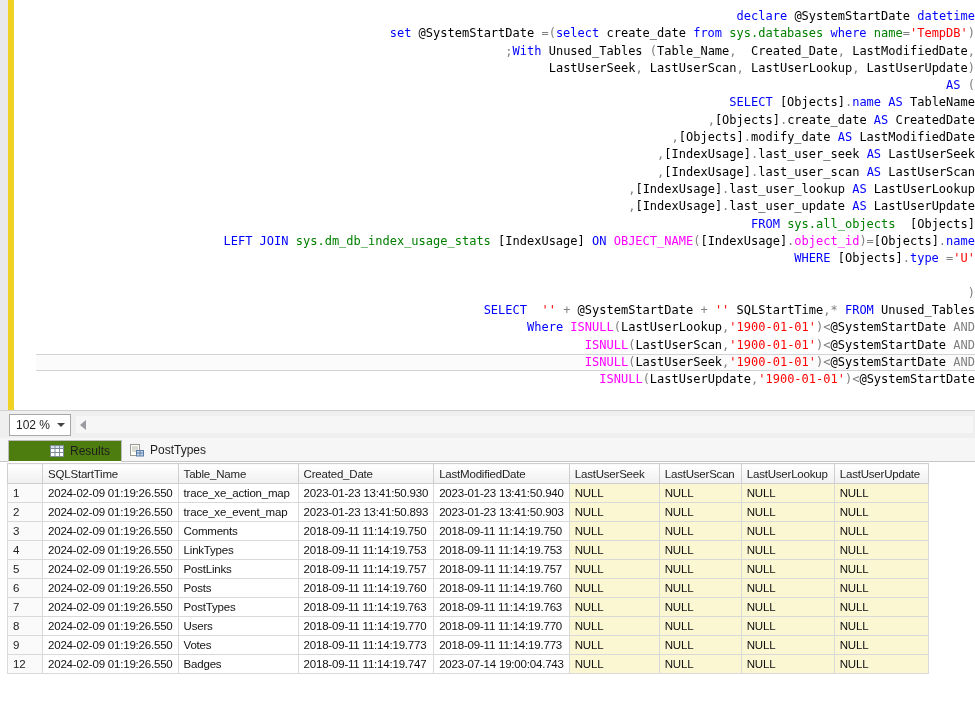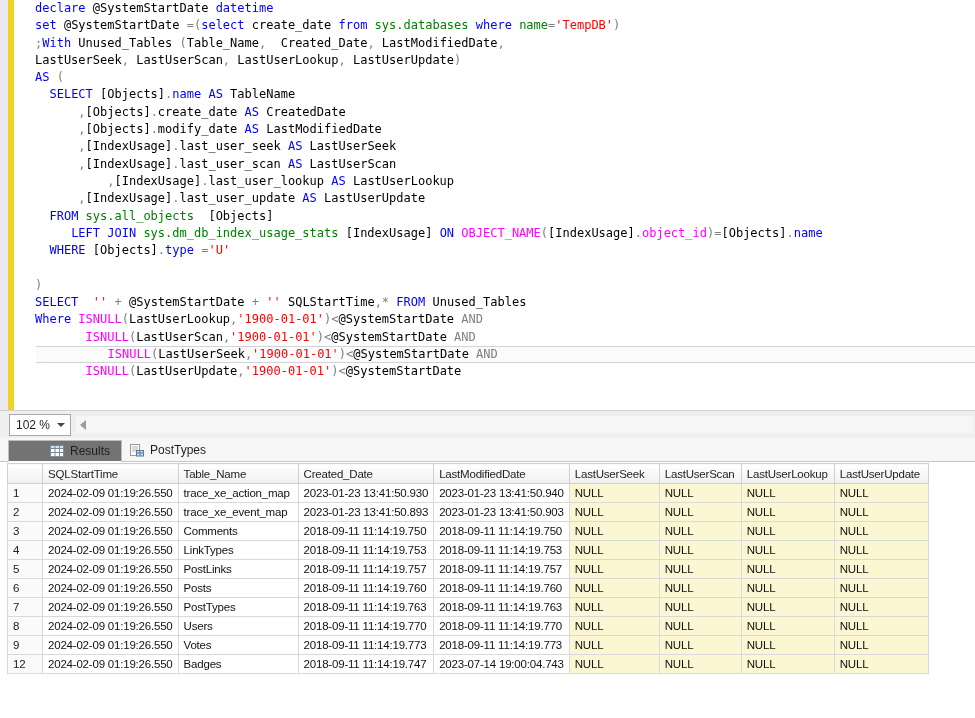--- a/index.html
+++ b/index.html
@@ -17,24 +17,25 @@
   .gutter-indicator {
     position:absolute; left:0; top:0; bottom:0; width:8px;
     background:#e9e9ec;
   }
   .gutter-track {
     position:absolute; left:8px; top:0; bottom:0; width:6px;
     background:var(--c-track,#f0d225);
   }
   .code {
     position:absolute; left:14px; top:0; right:0; bottom:0;
-    padding-top:0;
+    padding-top:8px;
     font-family:"DejaVu Sans Mono","Liberation Mono",monospace;
     font-size:12px; line-height:17.3px; white-space:pre;
     overflow:hidden;
+    text-align:right;
   }
   .code-line { height:17.3px; padding-left:21px; }
   .code-line.current {
     background:#fbfbfc;
     border-top:1px solid #d2d2d8;
     border-bottom:1px solid #d2d2d8;
     line-height:15.3px;
     margin-left:22px;
   }
   .tk-k { color:var(--c-k,#0000ff); }
@@ -79,21 +80,21 @@
     display:flex; align-items:flex-end;
     padding-left:8px;
     border-bottom:1px solid #c6c6c6;
   }
   .tab {
     height:22px; display:flex; align-items:center; gap:6px;
     padding:0 11px 0 8px; font-size:12px; color:#1e1e1e;
     cursor:default;
   }
   .tab.active {
-    background:#737373;
+    background:#4d7c0f;
     border:1px solid #bdbdbd; border-bottom:1px solid #ffffff;
     margin-bottom:-1px;
     padding-left:41px;
   }
   .tab .icon { display:inline-flex; }
   
   .grid-wrap { padding-left:7px; padding-top:1px; }
   table.grid {
     border-collapse:collapse; table-layout:fixed;
     font-size:11.5px; color:#111111;

